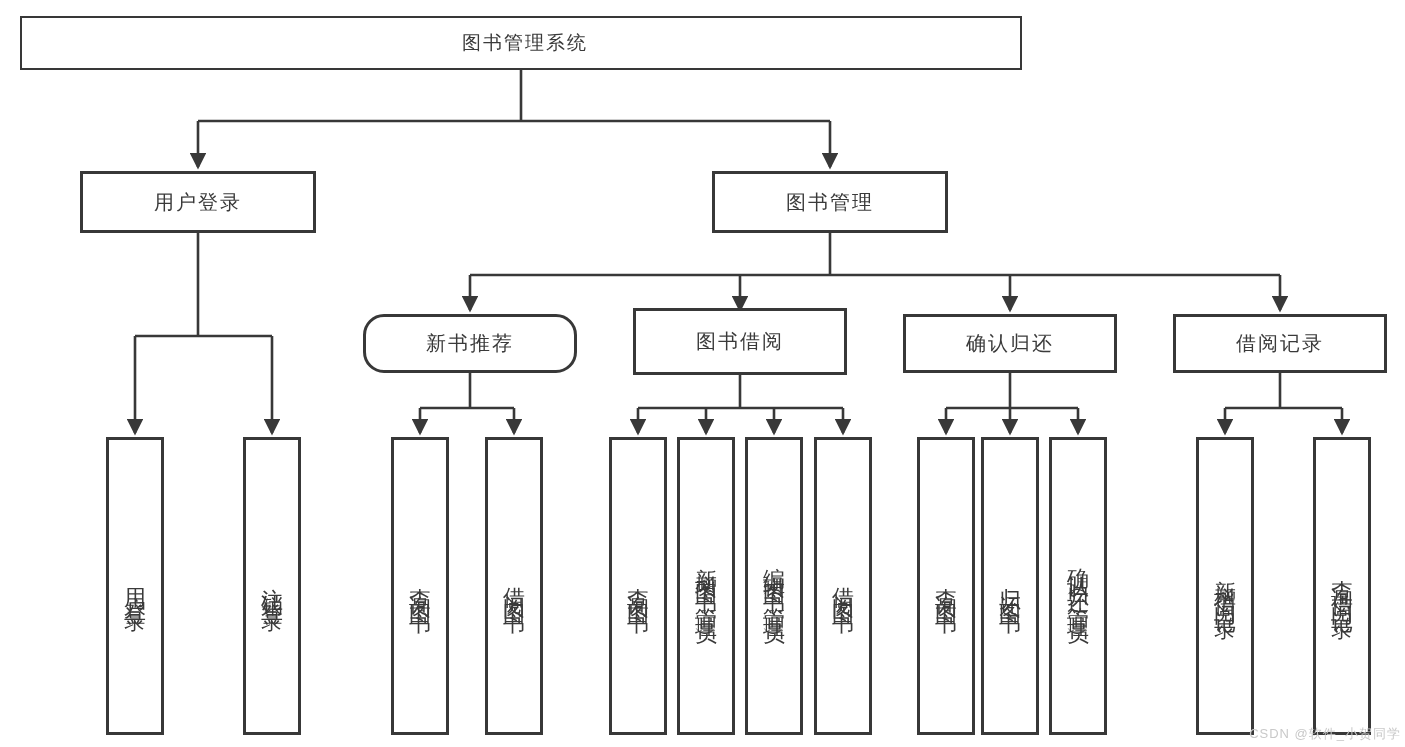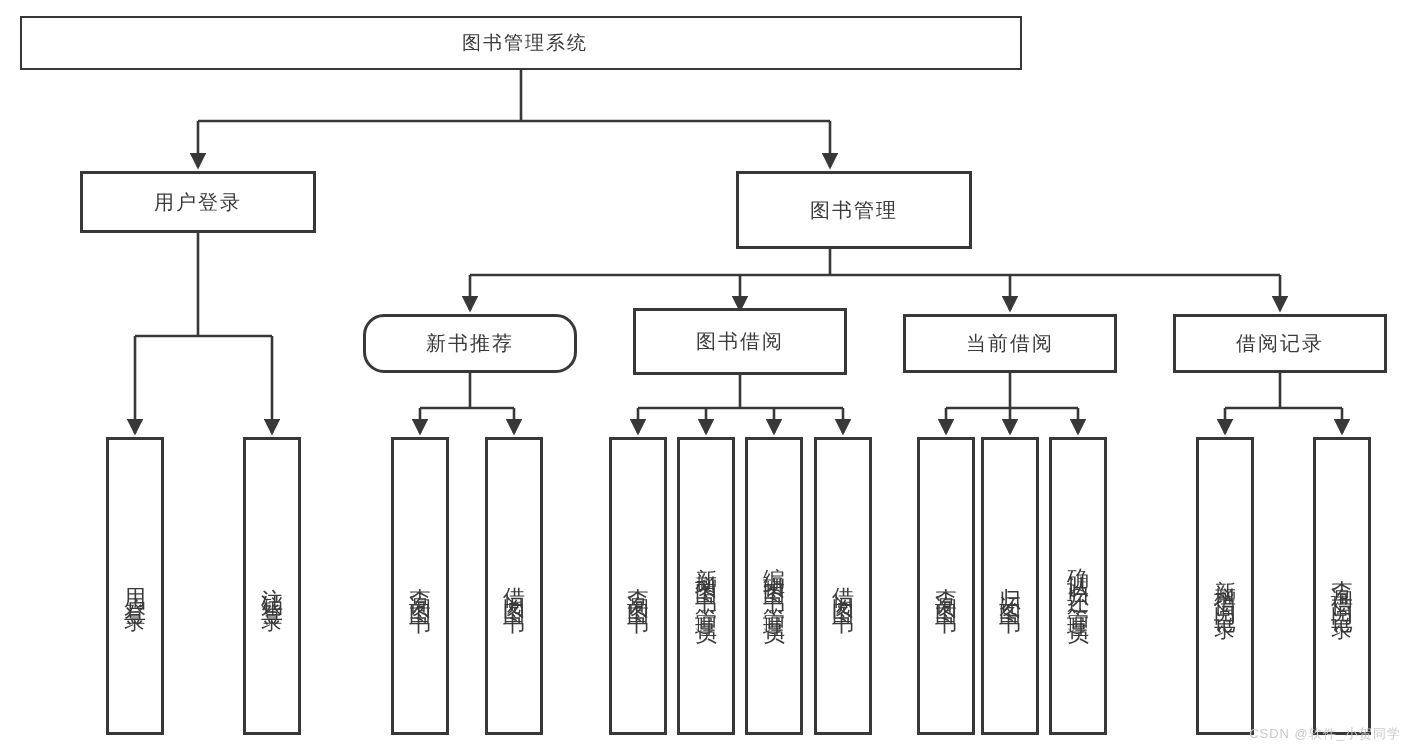--- a/index.html
+++ b/index.html
@@ -69,25 +69,25 @@
 
       <path d="M1280 373 V408 M1225 408 H1342"></path>
       <line x1="1225" y1="408" x2="1225" y2="433" marker-end="url(#arw)"></line>
       <line x1="1342" y1="408" x2="1342" y2="433" marker-end="url(#arw)"></line>
     </g>
   </svg>
 
   <div class="node node-root" style="left:20px;top:16px;width:1002px;height:54px;padding-left:8px;">图书管理系统</div>
 
   <div class="node node-h" style="left:80px;top:171px;width:236px;height:62px;">用户登录</div>
-  <div class="node node-h" style="left:736px;top:171px;width:236px;height:78px;">图书管理</div>
+  <div class="node node-h" style="left:712px;top:171px;width:236px;height:62px;">图书管理</div>
 
   <div class="node node-h" style="left:363px;top:314px;width:214px;height:59px;border-radius:21px;">新书推荐</div>
   <div class="node node-h" style="left:633px;top:308px;width:214px;height:67px;">图书借阅</div>
-  <div class="node node-h" style="left:903px;top:314px;width:214px;height:59px;">当前借阅</div>
+  <div class="node node-h" style="left:903px;top:314px;width:214px;height:59px;">确认归还</div>
   <div class="node node-h" style="left:1173px;top:314px;width:214px;height:59px;">借阅记录</div>
 
   <div class="node node-v" style="left:106px;top:437px;width:58px;height:298px;">用户登录</div>
   <div class="node node-v" style="left:243px;top:437px;width:58px;height:298px;">注销登录</div>
 
   <div class="node node-v" style="left:391px;top:437px;width:58px;height:298px;">查询图书</div>
   <div class="node node-v" style="left:485px;top:437px;width:58px;height:298px;">借阅图书</div>
 
   <div class="node node-v" style="left:609px;top:437px;width:58px;height:298px;">查询图书</div>
   <div class="node node-v" style="left:677px;top:437px;width:58px;height:298px;">新增图书（管理员）</div>

